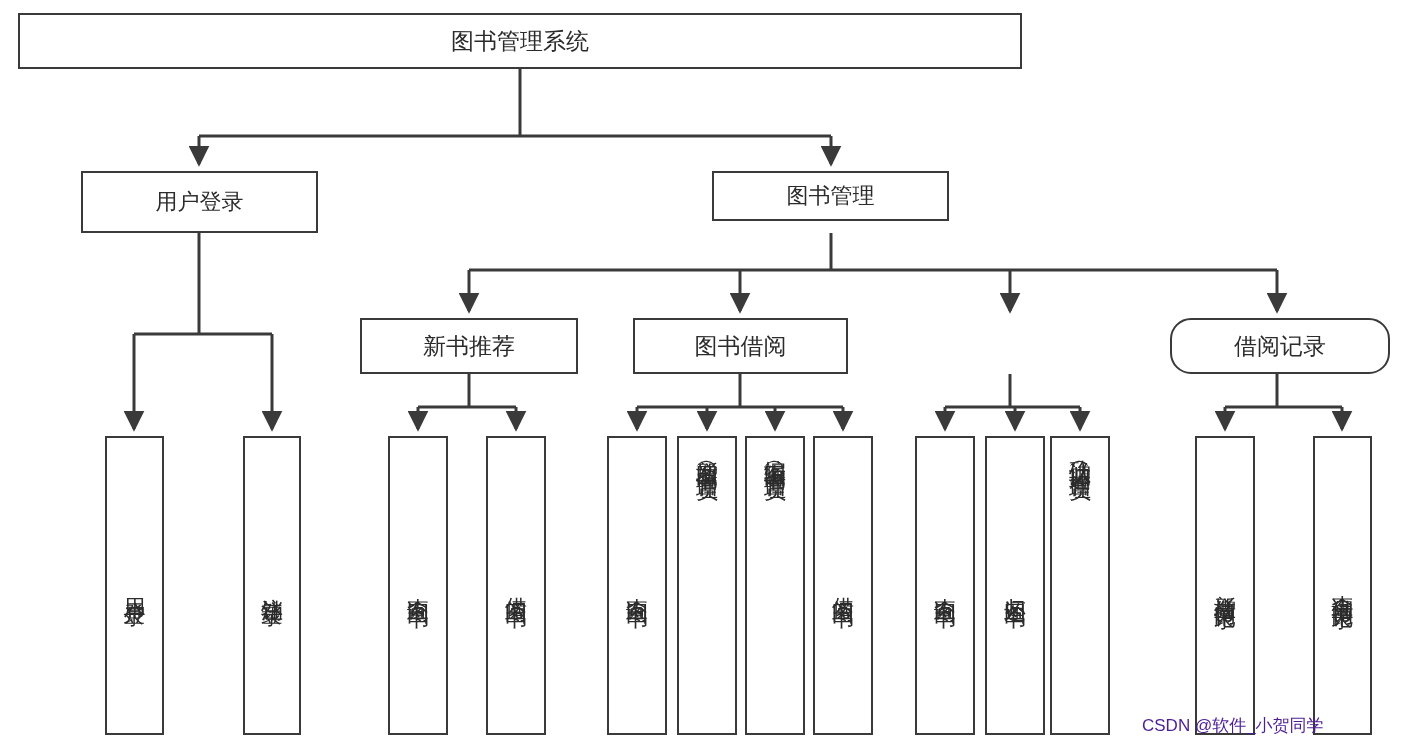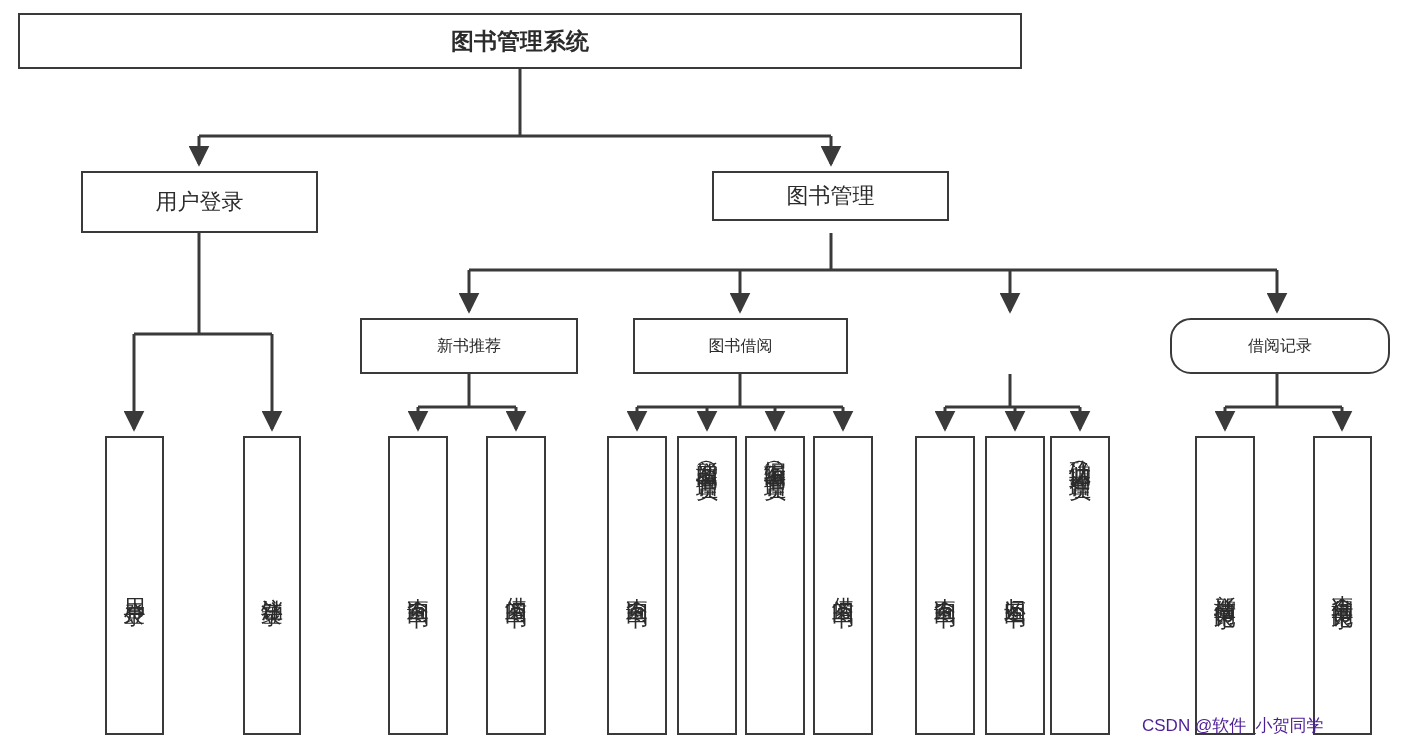--- a/index.html
+++ b/index.html
@@ -35,21 +35,21 @@
     text-align: center;
     z-index: 2;
   }
   .node.root {
     font-size: 23px;
   }
   .node.tier1 {
     font-size: 22px;
   }
   .node.tier2 {
-    font-size: 16px;
+    font-size: 23px;
     justify-content: center;
   }
   .node.leaf {
     font-size: 22px;
     align-items: flex-start;
     justify-content: center;
     padding-top: 4px;
   }
   .vlabel {
     writing-mode: vertical-rl;
@@ -121,21 +121,21 @@
       <path d="M 1015 407 L 1015 429" marker-end="url(#arw)"></path>
       <path d="M 1080 407 L 1080 429" marker-end="url(#arw)"></path>
 
       <path d="M 1277 374 L 1277 407"></path>
       <path d="M 1225 407 L 1342 407"></path>
       <path d="M 1225 407 L 1225 429" marker-end="url(#arw)"></path>
       <path d="M 1342 407 L 1342 429" marker-end="url(#arw)"></path>
     </g>
   </svg>
 
-  <div class="node root" style="left:18px; top:13px; width:1004px; height:56px;font-weight:bold;">
+  <div class="node root" style="left:18px; top:13px; width:1004px; height:56px;">
     <span>图书管理系统</span>
   </div>
 
   <div class="node tier1" style="left:81px; top:171px; width:237px; height:62px;">
     <span>用户登录</span>
   </div>
   <div class="node tier1" style="left:712px; top:171px; width:237px; height:50px;">
     <span>图书管理</span>
   </div>
 

